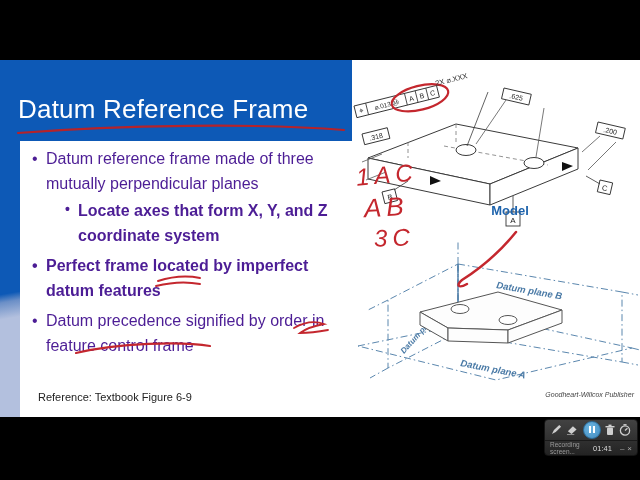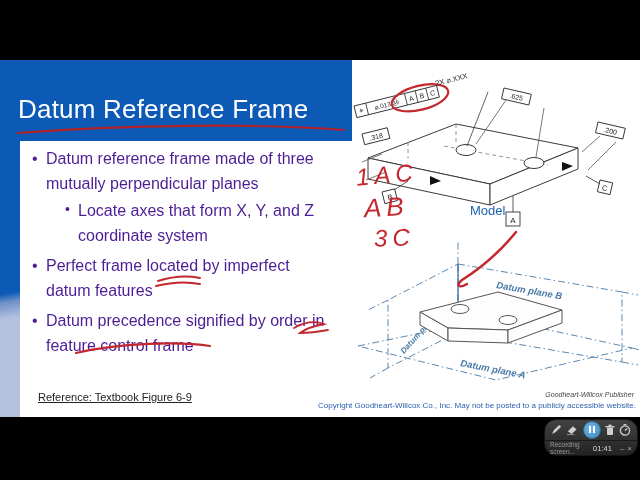--- a/index.html
+++ b/index.html
@@ -11,37 +11,37 @@
   .slide{position:absolute;left:0;top:60px;width:640px;height:357px;background:#ffffff;}
   .titleband{position:absolute;left:0;top:0;width:352px;height:81px;background:#0d59b6;}
   .title{position:absolute;left:18px;top:34px;width:330px;color:#ffffff;font-weight:normal;
          font-size:26px;letter-spacing:0.2px;}
   .sidebar{position:absolute;left:0;top:81px;width:20px;height:276px;
            background:linear-gradient(170deg,#0d59b6 0%,#0d59b6 55%,#6b8fc7 58%,#b3c0de 64%,#b3c0de 100%);}
   .bullet{position:absolute;color:#4c1d95;font-size:16px;line-height:1.55;}
   .bullet.l1::before{content:"•";position:absolute;left:-14px;top:0;}
   .bullet.l2::before{content:"•";position:absolute;left:-13px;top:0;font-size:14px;}
   .b1{left:46px;top:87px;width:302px;}
-  .b2{left:78px;top:139px;width:252px;}
-  .b3{left:46px;top:194px;width:268px;}
+  .b2{left:78px;top:139px;width:252px;font-weight:bold;}
+  .b3{left:46px;top:194px;width:268px;font-weight:bold;}
   .b4{left:46px;top:249px;width:288px;}
-  .reference{position:absolute;left:38px;top:331px;font-size:11px;color:#222;text-decoration:underline;}
+  .reference{position:absolute;left:38px;top:331px;font-size:11px;color:#222;}
   .publisher{position:absolute;right:6px;top:331px;font-size:7px;font-style:italic;color:#444;}
   .copyright{position:absolute;right:4px;top:341px;font-size:8px;color:#2a5fae;}
-  .model-caption{position:absolute;left:470px;top:143px;width:80px;text-align:left;
-                 color:#1e63ac;font-weight:normal;font-size:13px;}
+  .model-caption{position:absolute;left:470px;top:143px;width:80px;text-align:center;
+                 color:#1e63ac;font-weight:bold;font-size:13px;}
   .ink-text{position:absolute;color:#c4272e;font-size:24px;font-style:italic;
             letter-spacing:5px;line-height:1;}
   .ink1{left:356px;top:103px;transform:rotate(-5deg);}
   .ink2{left:364px;top:134px;transform:rotate(-3deg);font-size:26px;}
   .ink3{left:374px;top:166px;transform:rotate(-2deg);}
   svg{position:absolute;overflow:visible;}
   .overlay{pointer-events:none;}
   
-  .recorder{position:absolute;left:544px;top:419px;width:94px;height:37px;border-radius:12px;
+  .recorder{position:absolute;left:544px;top:419px;width:94px;height:37px;border-radius:4px;
             background:linear-gradient(#424242,#232323);border:1px solid #141414;box-sizing:border-box;}
   .rec-row1{position:absolute;left:0;top:0;width:100%;height:19px;display:flex;align-items:center;
             justify-content:space-between;padding:0 6px;box-sizing:border-box;}
   .rec-row2{position:absolute;left:0;top:20px;width:100%;height:15px;border-top:1px solid #1a1a1a;
             display:flex;align-items:center;padding:0 5px;box-sizing:border-box;}
   .rec-status{color:#9a9a9a;font-size:6.5px;flex:1;}
   .rec-time{color:#dddddd;font-size:7.5px;margin-right:5px;}
   .rec-min,.rec-close{color:#aaaaaa;font-size:8px;margin-left:3px;cursor:default;}
   .pausebtn{width:18px;height:18px;border-radius:50%;background:radial-gradient(circle at 40% 35%,#6db6e2,#3f89bd);
             border:1px solid #2d6d9a;display:flex;align-items:center;justify-content:center;gap:2px;box-sizing:border-box;}
@@ -60,21 +60,20 @@
     <div class="title">Datum Reference Frame</div>
     <div class="sidebar"></div>
 
     <div class="bullet l1 b1">Datum reference frame made of three mutually perpendicular planes</div>
     <div class="bullet l2 b2">Locate axes that form X, Y, and Z coordinate system</div>
     <div class="bullet l1 b3">Perfect frame located by imperfect datum features</div>
     <div class="bullet l1 b4">Datum precedence signified by order in feature control frame</div>
 
     <div class="reference">Reference: Textbook Figure 6-9</div>
     <div class="publisher">Goodheart-Willcox Publisher</div>
-    <div class="copyright">Copyright Goodheart-Willcox Co., Inc.  May not be posted to a publicly accessible website.</div>
 
     <svg class="overlay" style="left:0;top:0;" width="640" height="357" viewBox="0 0 640 357">
       <path d="M18,73 C120,65 260,63 344,70" stroke="#b5232a" stroke-width="2.2" fill="none" stroke-linecap="round"></path>
       <path d="M158,221 q 22,-7 42,-3 M156,226 q 24,-6 44,-2" stroke="#c4272e" stroke-width="2" fill="none" stroke-linecap="round"></path>
       <path d="M294,268 q 16,-9 30,-4 q -16,3 -24,9 q 12,0 28,-3" stroke="#c4272e" stroke-width="1.8" fill="none" stroke-linecap="round"></path>
       <path d="M76,293 C 118,283 182,281 210,286" stroke="#c4272e" stroke-width="2.2" fill="none" stroke-linecap="round"></path>
     </svg>
 
     <svg style="left:348px;top:2px;" width="292" height="168" viewBox="0 0 292 168">
 

